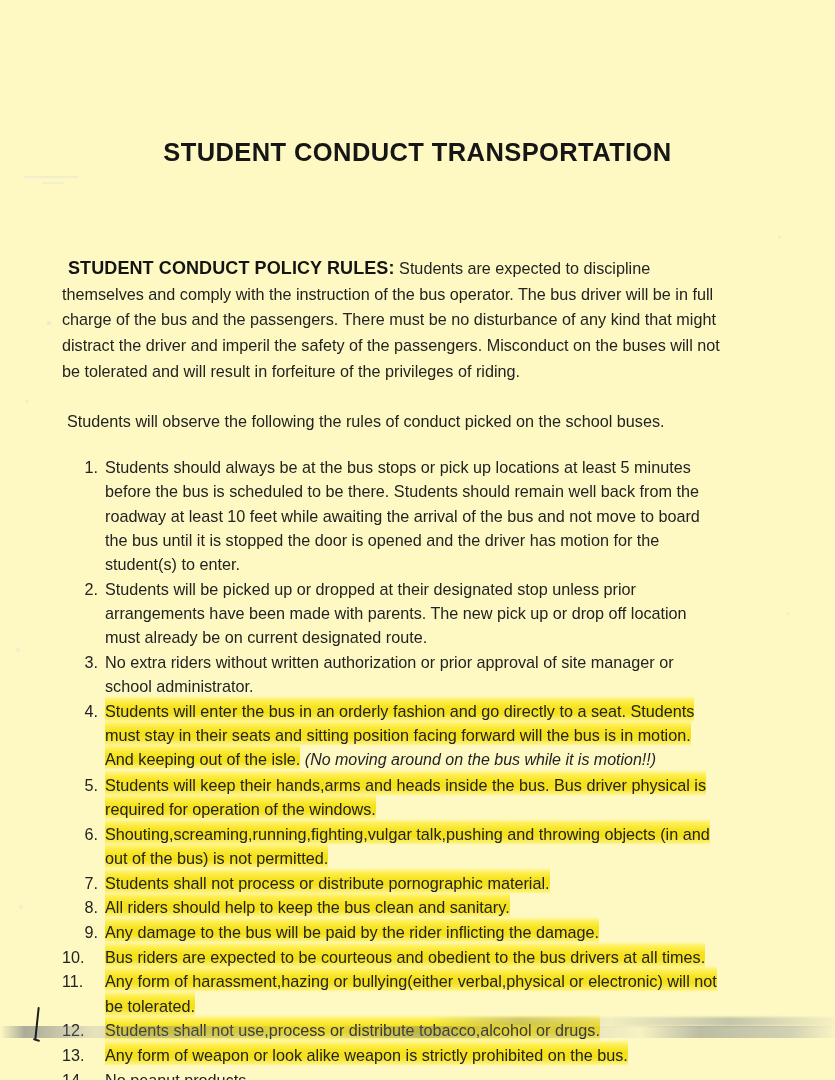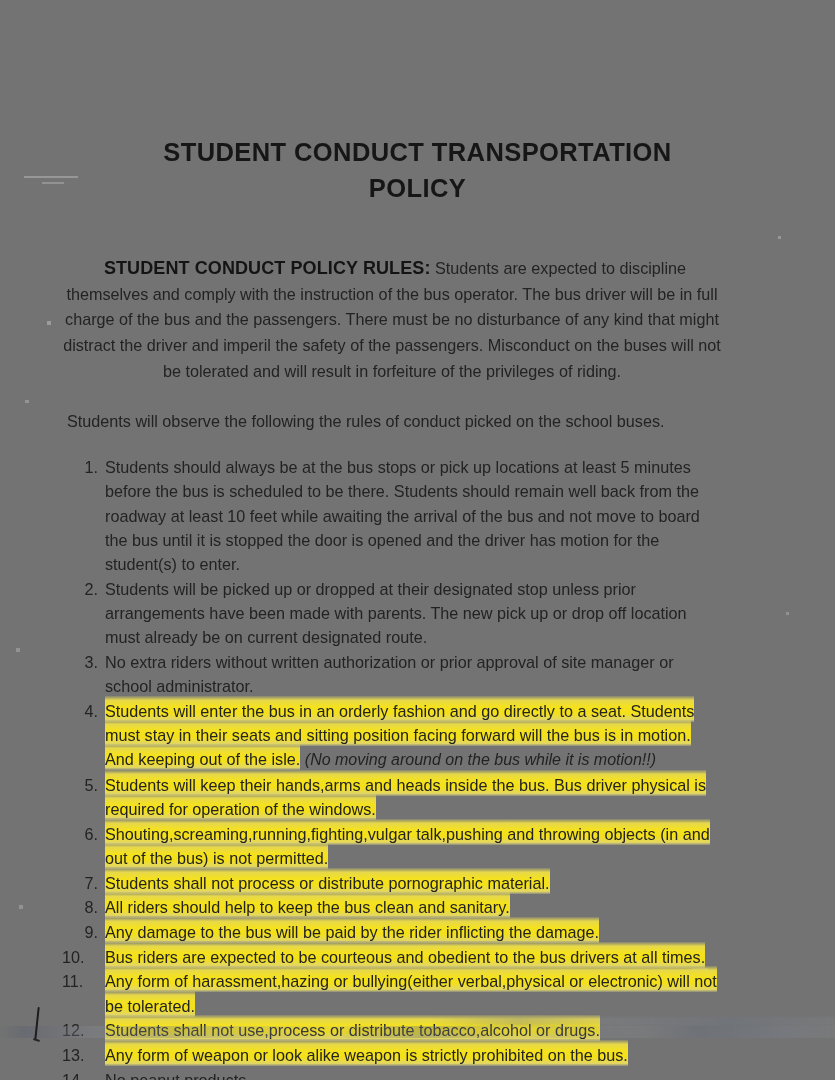--- a/index.html
+++ b/index.html
@@ -5,21 +5,21 @@
 <style>
   html, body {
     margin: 0;
     padding: 0;
     background: #ffffff;
   }
   #page {
     position: relative;
     width: 835px;
     height: 1080px;
-    background: #737373;
+    background: #fef9c3;
     overflow: hidden;
     font-family: "Liberation Sans Narrow", "Liberation Sans", sans-serif;
     color: #232323;
     -webkit-font-smoothing: antialiased;
   }
 
   
   .speck {
     position: absolute;
     background: #d9d9dd;
@@ -116,21 +116,21 @@
   .body-wrap {
     position: absolute;
     left: 62px;
     top: 240px;
     width: 660px;
   }
 
   .intro-para {
     font-size: 16.2px;
     line-height: 25.6px;
-    text-align: center;
+    text-align: left;
   }
   .intro-lead {
     font-weight: bold;
     font-size: 18px;
     letter-spacing: .1px;
     padding-left: 6px;
     font-family: "Liberation Sans", sans-serif;
     color: #141414;
   }
 
@@ -201,21 +201,20 @@
   <div class="speck" style="left:47px;  top:321px; width:4px;  height:4px; opacity:.40;"></div>
   <div class="speck" style="left:25px;  top:400px; width:4px;  height:3px; opacity:.32;"></div>
   <div class="speck" style="left:16px;  top:648px; width:4px;  height:4px; opacity:.30;"></div>
   <div class="speck" style="left:19px;  top:905px; width:4px;  height:4px; opacity:.30;"></div>
   <div class="speck" style="left:778px; top:236px; width:3px;  height:3px; opacity:.35;"></div>
   <div class="speck" style="left:786px; top:612px; width:3px;  height:3px; opacity:.30;"></div>
   <div class="speck" style="left:692px; top:968px; width:16px; height:2px; opacity:.22;"></div>
 
   <div class="doc-title">
     <span>STUDENT CONDUCT TRANSPORTATION</span>
-    <span class="ln2">POLICY</span>
   </div>
 
   <div class="body-wrap">
 
     <p class="intro-para">
       <span class="intro-lead">STUDENT CONDUCT POLICY RULES:</span>
       <span>Students are expected to discipline themselves and comply with the instruction of the bus operator. The bus driver will be in full charge of the bus and the passengers. There must be no disturbance of any kind that might distract the driver and imperil the safety of the passengers. Misconduct on the buses will not be tolerated and will result in forfeiture of the privileges of riding.</span>
     </p>
 
     <p class="observe-line">Students will observe the following the rules of conduct picked on the school buses.</p>

